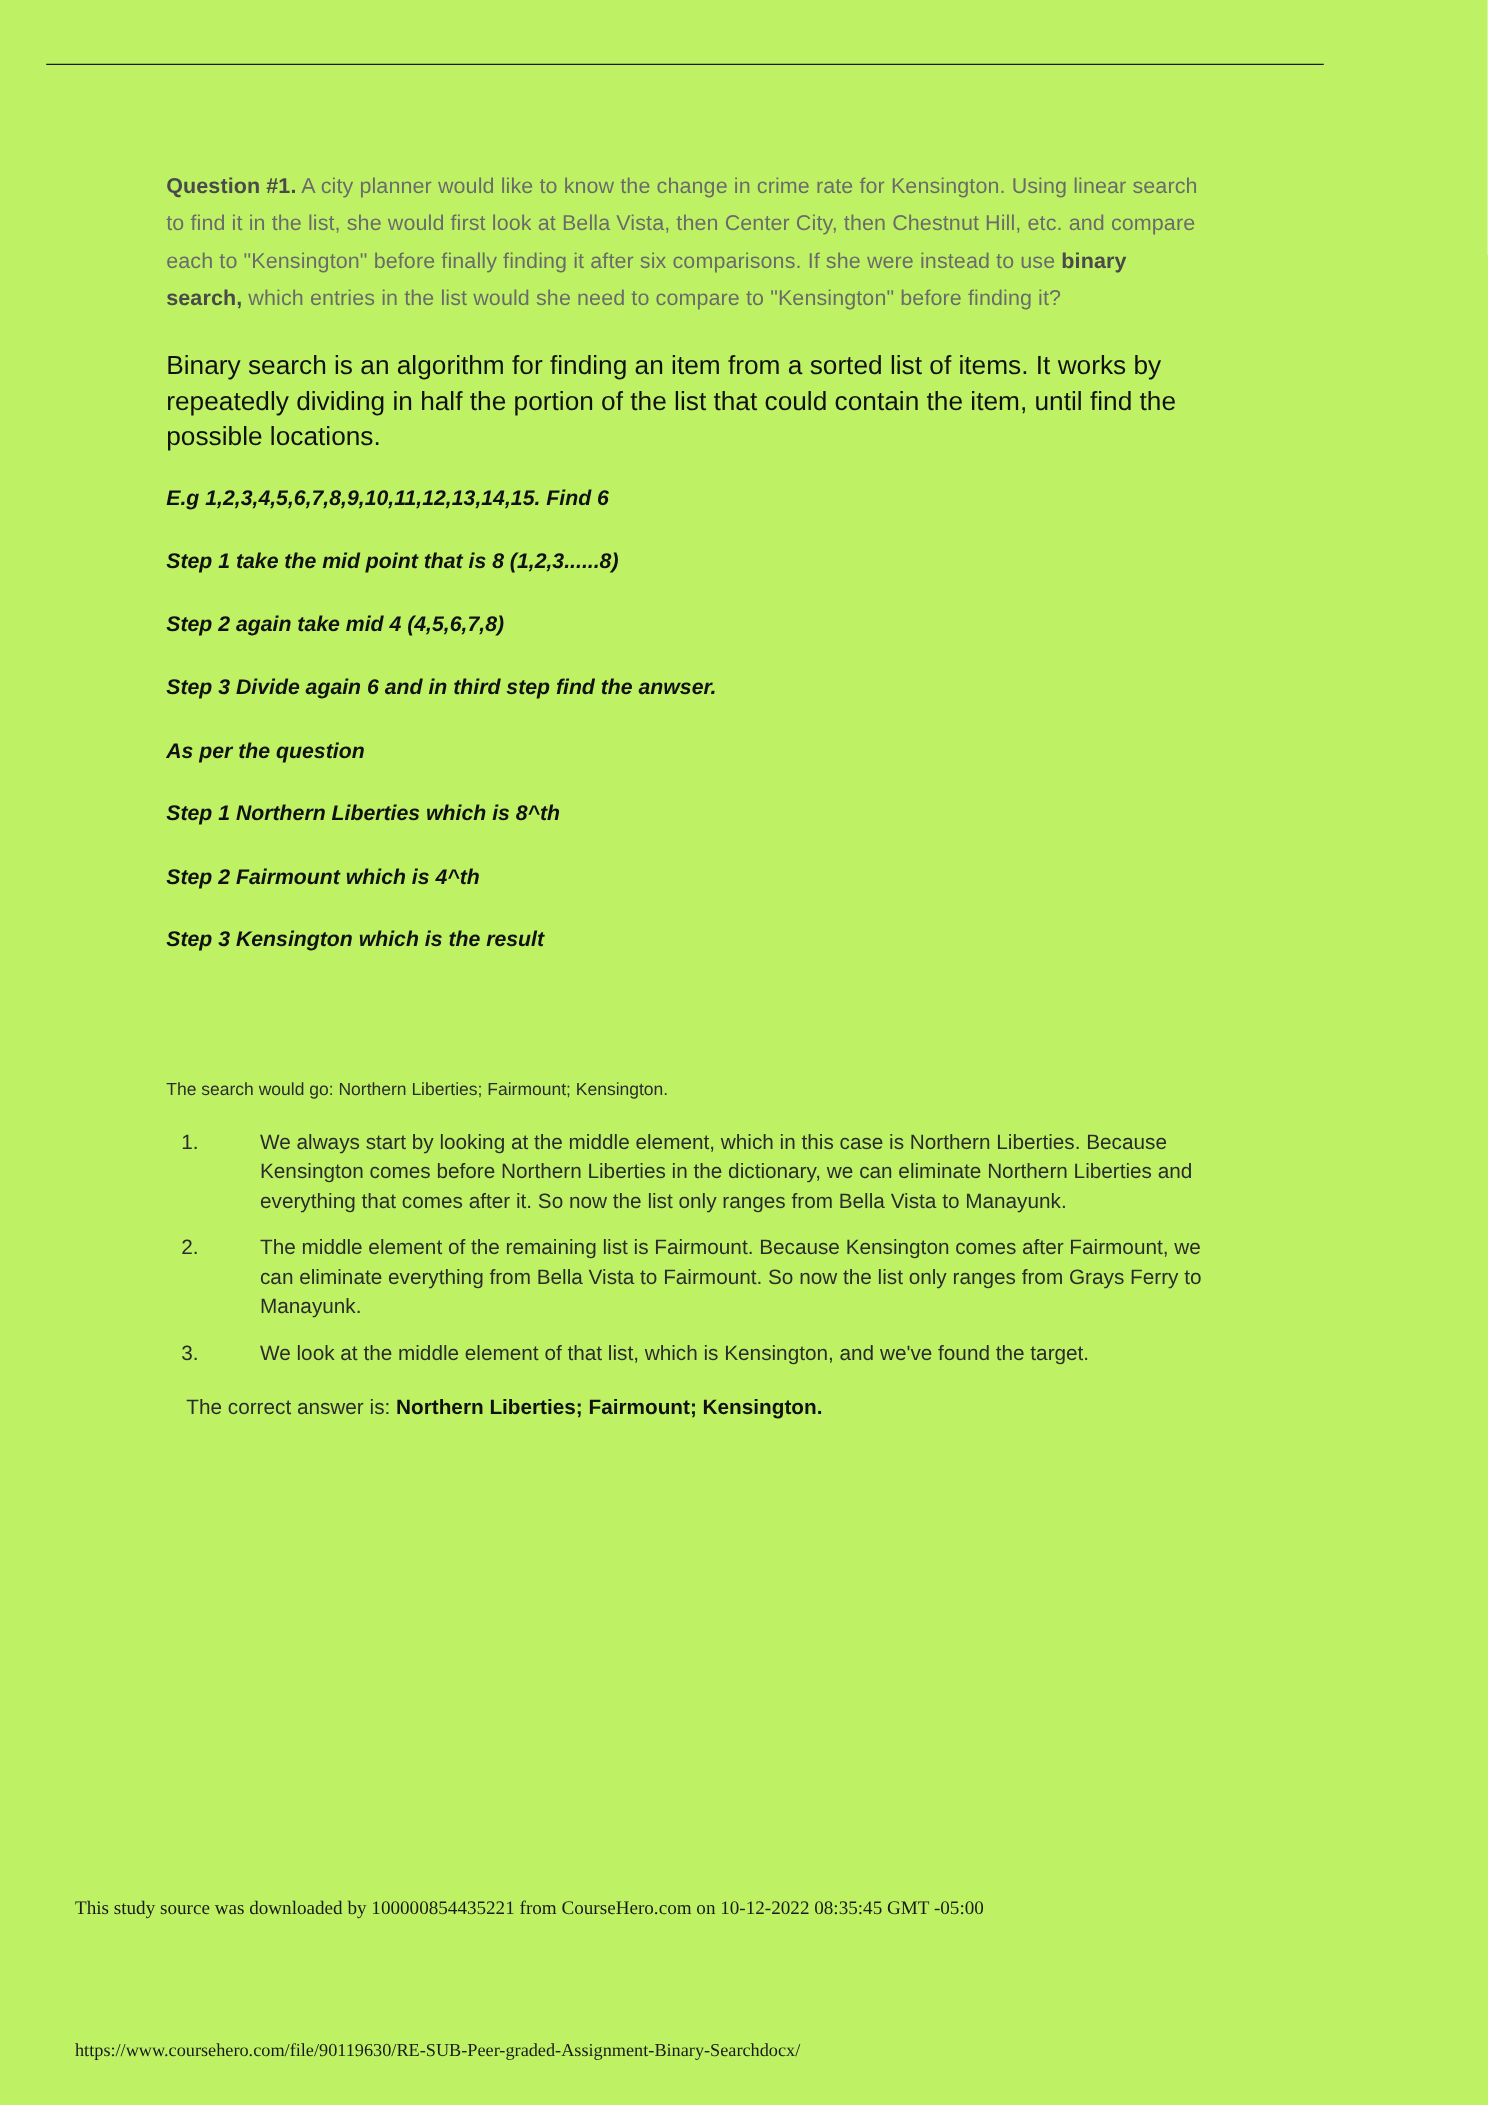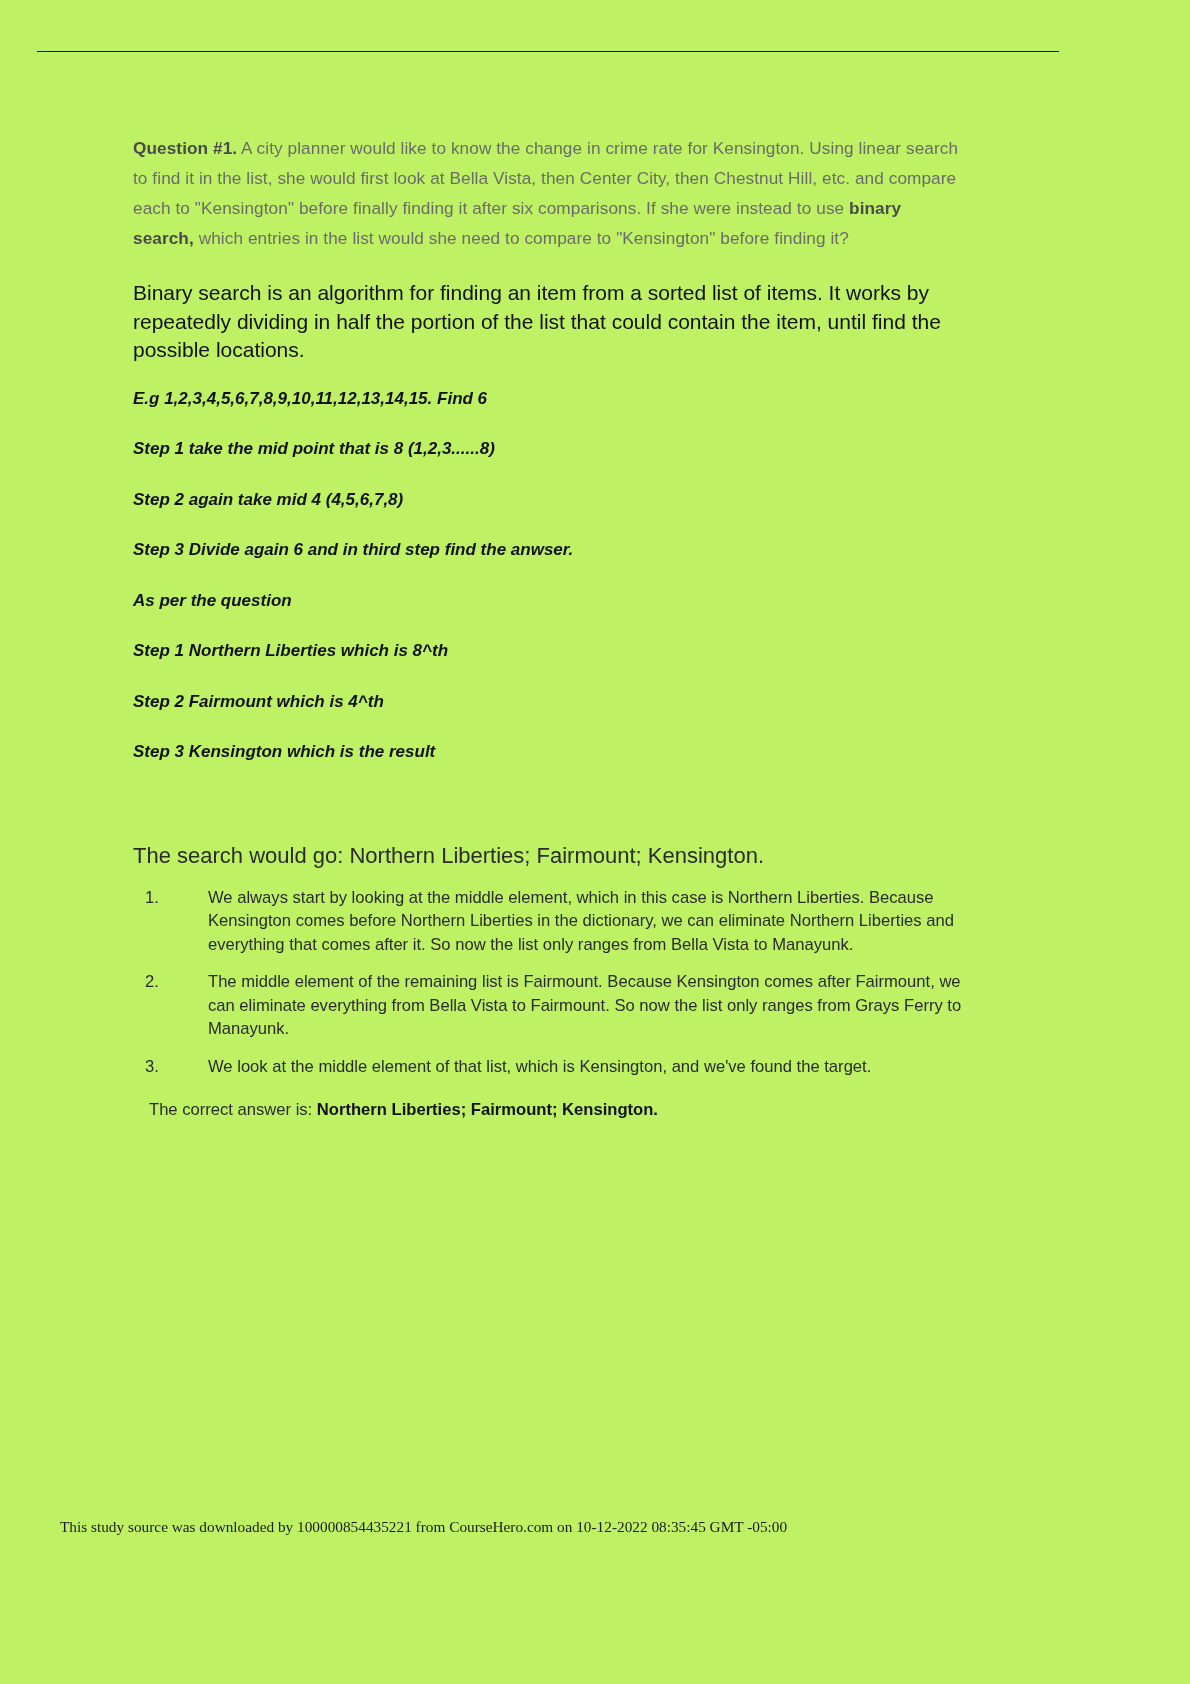--- a/index.html
+++ b/index.html
@@ -71,24 +71,24 @@
     color: #111111;
     margin: 0 0 26.5px 0;
     white-space: nowrap;
     font-style: italic;
   }
 
   .gap-block { height: 52px; }
 
   
   .n-para {
-    font-size: 22px;
+    font-size: 14px;
     line-height: 25px;
     color: #2b2b2b;
-    margin: 0 0 22px 0;
+    margin: 16px 0 22px 0;
   }
   .n-para.tight { margin-bottom: 18px; }
 
   
   ol.steps {
     margin: 0 0 18px 0;
     padding: 0;
     list-style: none;
   }
   ol.steps li {
@@ -200,14 +200,15 @@
       </li>
     </ol>
 
 
     <p class="answer-line"><span>The correct answer is: </span><b>Northern Liberties; Fairmount; Kensington.</b></p>
 
   </div>
 
 
   <div class="footer-note">This study source was downloaded by 100000854435221 from CourseHero.com on 10-12-2022 08:35:45 GMT -05:00</div>
+  <div class="footer-url">https://www.coursehero.com/file/90119630/RE-SUB-Peer-graded-Assignment-Binary-Searchdocx/</div>
 
 </div>
 
 </body></html>

